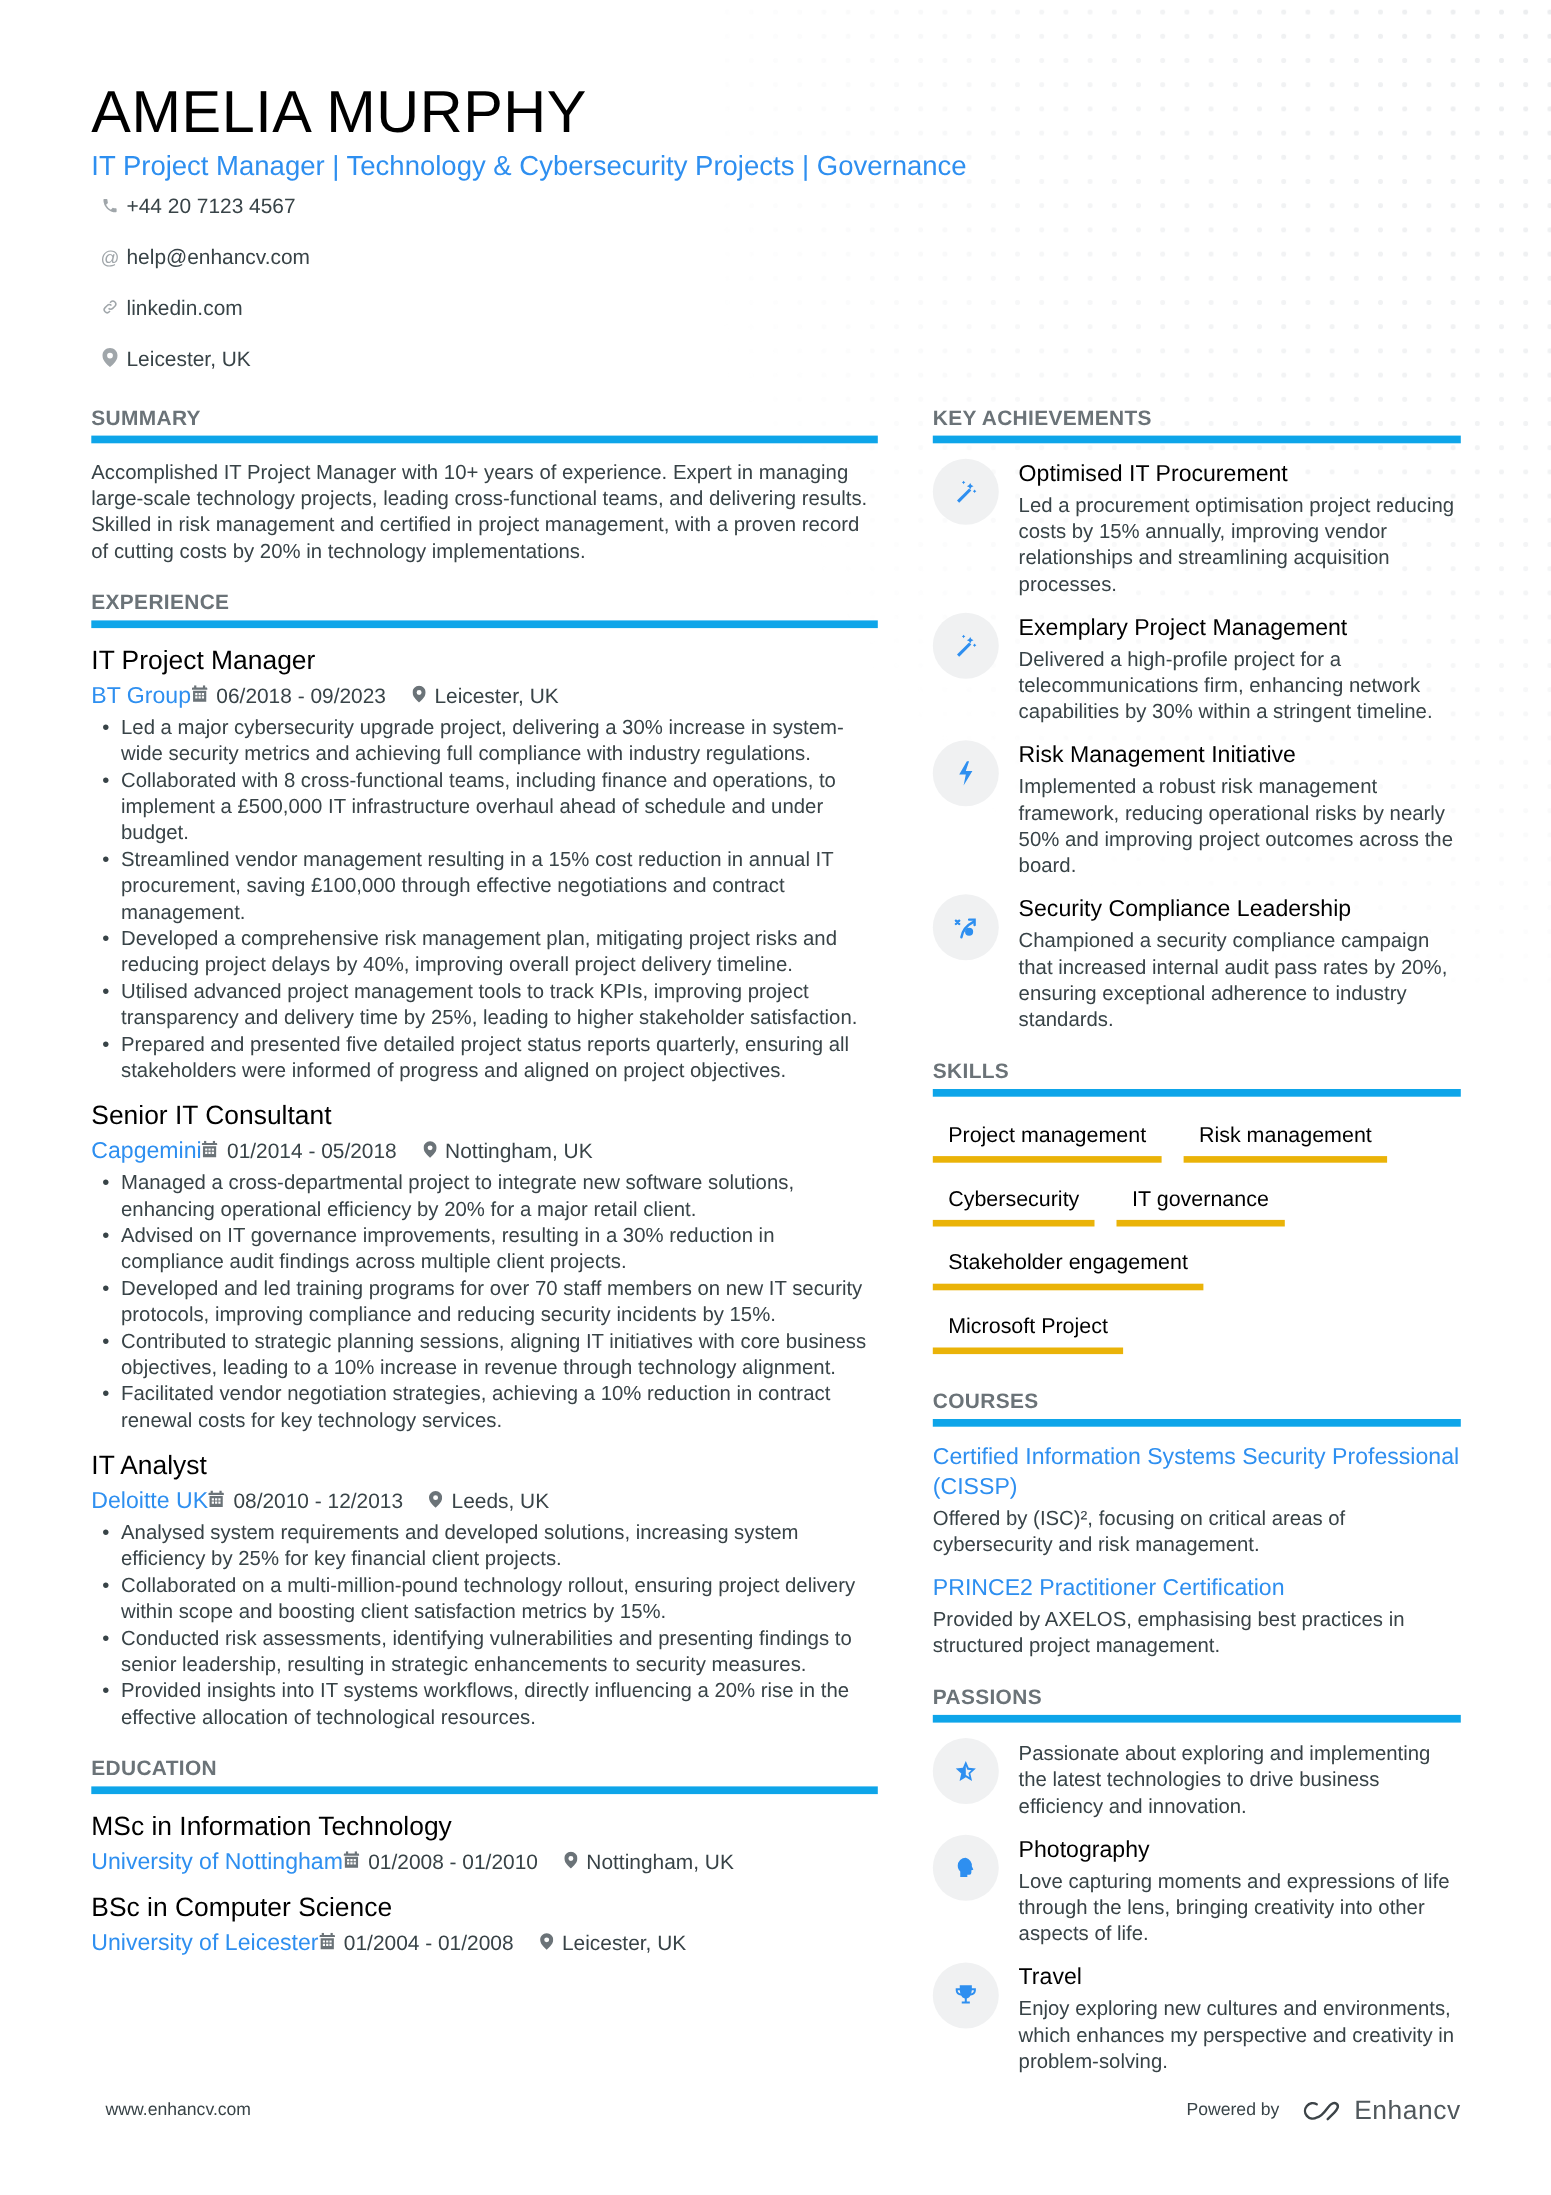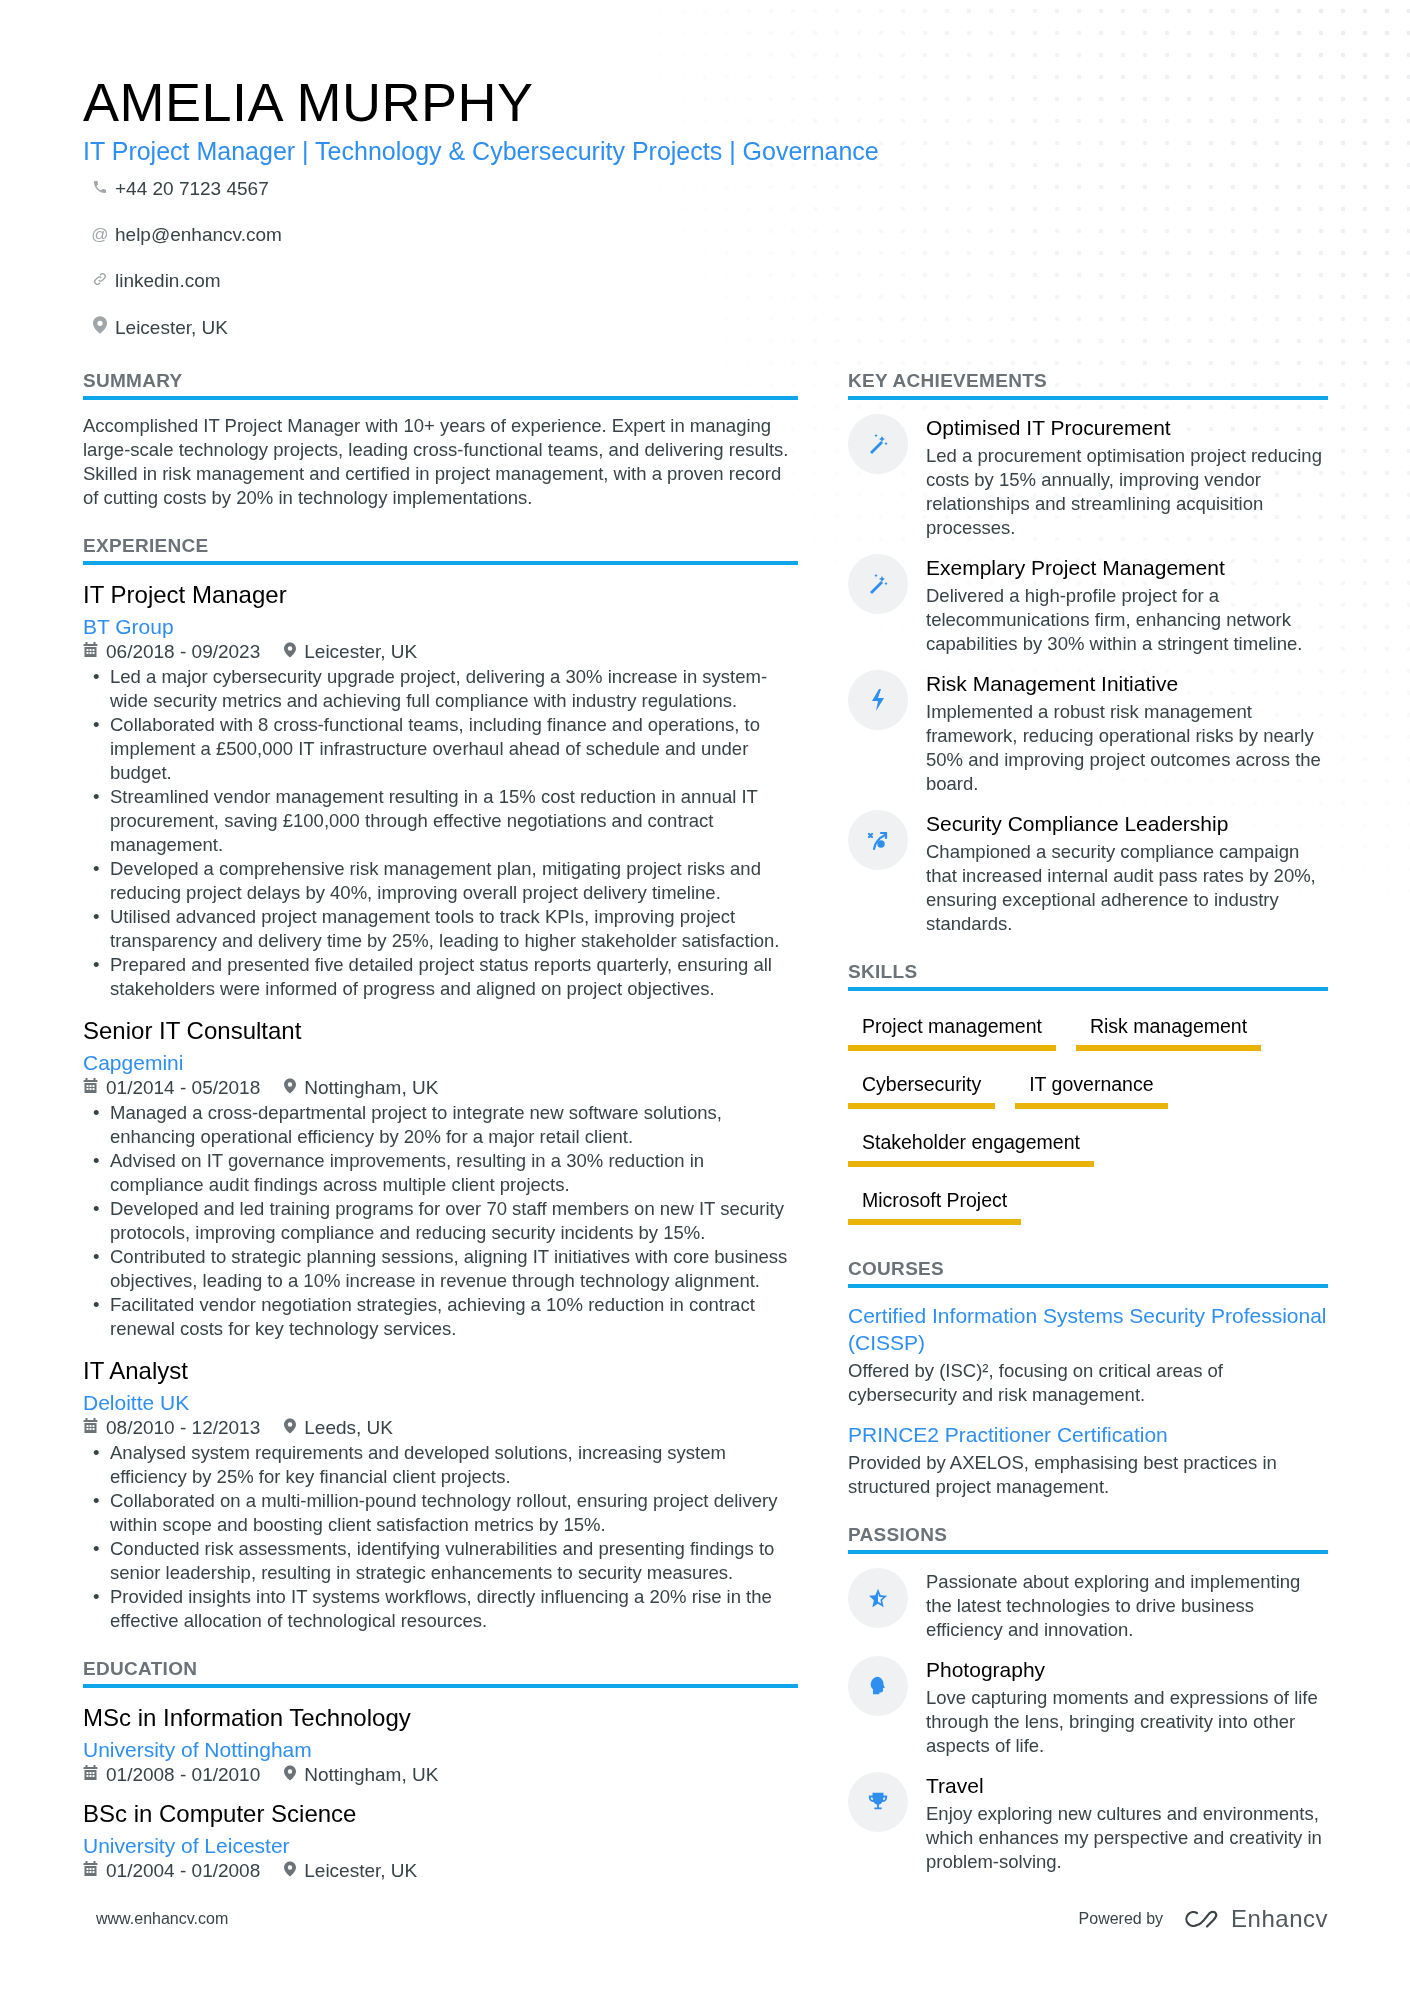--- a/index.html
+++ b/index.html
@@ -26,30 +26,30 @@
   .contacts { display: flex; gap: 24px; margin-top: 10px; font-size: 19px; color: #384347; padding-left: 8px; flex-direction: column; }
   .contact { display: flex; align-items: center; gap: 6px; }
   .contact .ic { color: #a0a6aa; font-size: 17px; width: 18px; text-align: center; }
 
   .cols { display: flex; gap: 50px; margin-top: 30px; }
   .left { width: 715px; }
   .right { width: 480px; }
 
   .sec-title {
     font-size: 19px; color: #6b7378; letter-spacing: 0.3px; text-transform: uppercase;
-    padding-bottom: 3px; border-bottom: 4px solid #0ea5e9; line-height: 24px;
+    padding-bottom: 3px; border-bottom: 7px solid #0ea5e9; line-height: 24px;
   }
 
   .summary { font-size: 18.5px; line-height: 24px; margin-top: 14px; color: #384347; }
 
   .section { margin-bottom: 24px; }
 
   .job { margin-top: 14px; }
   .job-title { font-size: 24px; color: #000; line-height: 32px; }
-  .job-meta { display: flex; justify-content: space-between; align-items: baseline; margin-top: 2px; flex-direction: column; }
+  .job-meta { display: flex; align-items: baseline; margin-top: 2px; }
   .company { font-size: 21px; color: #2e8ff0; line-height: 28px; }
   .meta-right { display: flex; gap: 24px; font-size: 19px; color: #384347; }
   .meta-item { display: flex; align-items: center; gap: 8px; }
   .meta-item .ic { color: #6b7378; font-size: 16px; }
   .bullets { list-style: none; margin-top: 2px; }
   .bullets li { position: relative; padding-left: 27px; font-size: 18.5px; line-height: 24px; color: #384347; }
   .bullets li::before { content: "•"; position: absolute; left: 10px; top: 0; color: #384347; }
 
   .edu { margin-top: 14px; }
   .edu + .edu { margin-top: 12px; }

